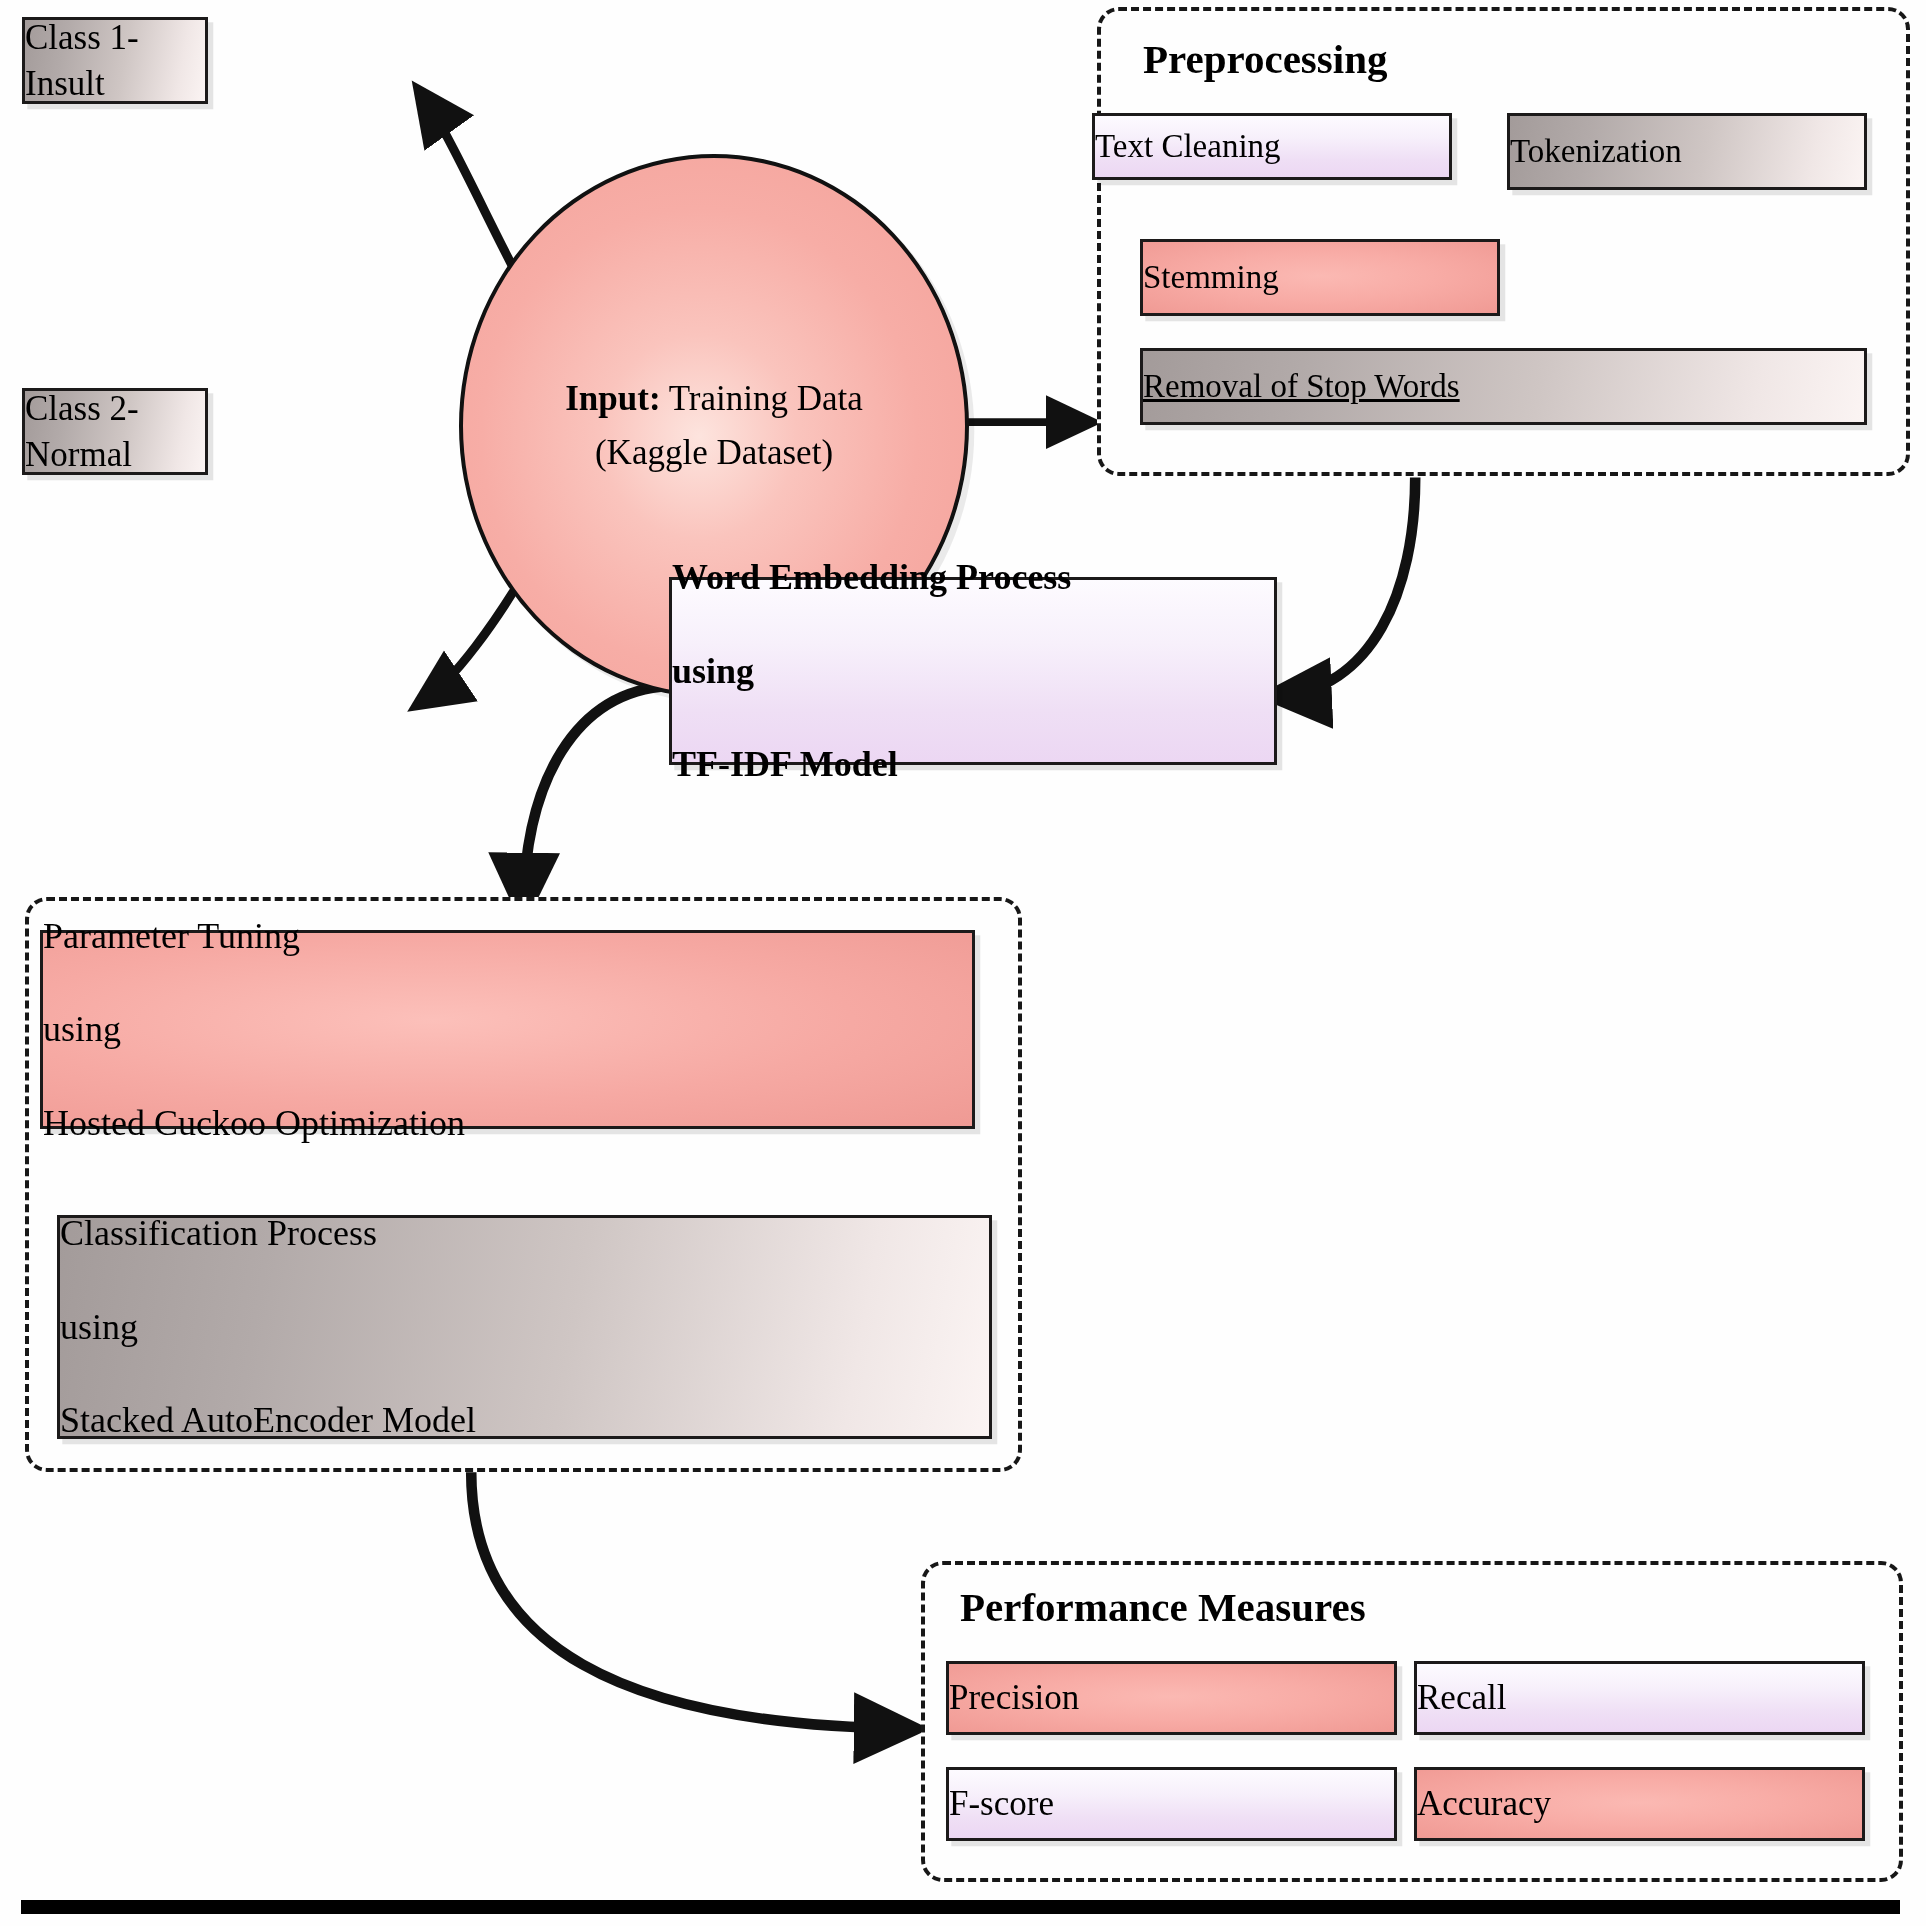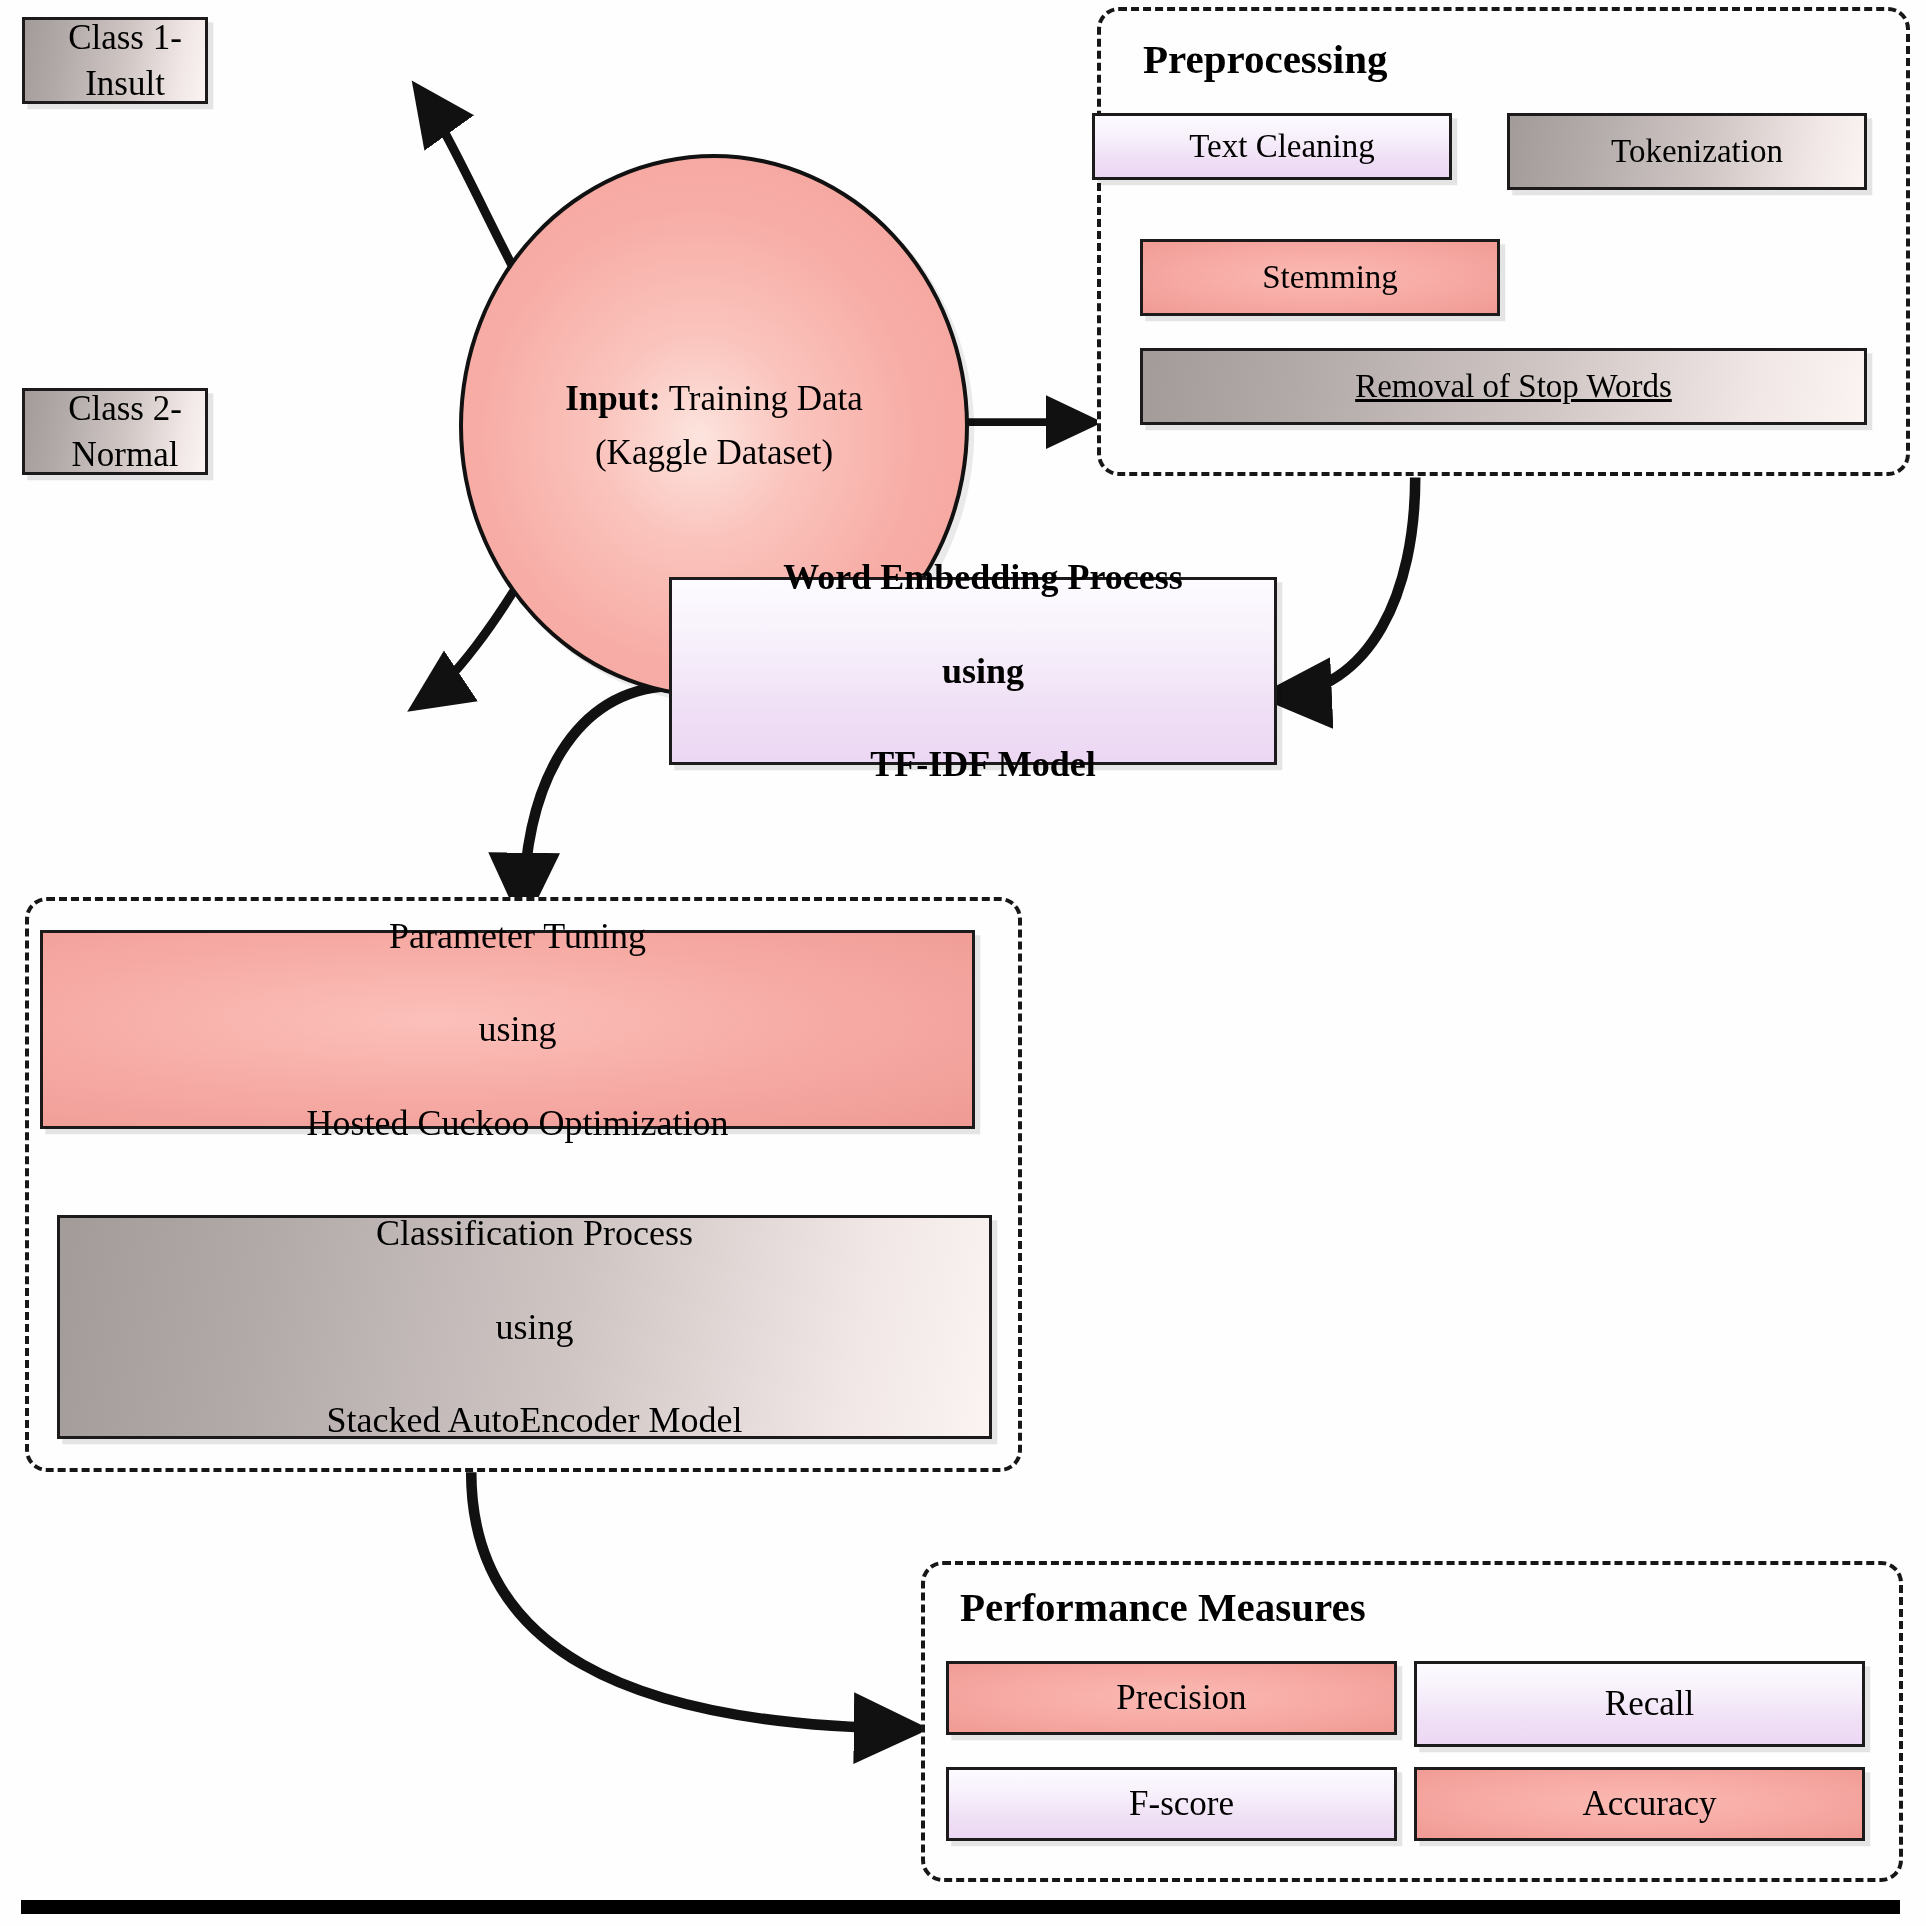--- a/index.html
+++ b/index.html
@@ -11,25 +11,23 @@
     overflow:hidden;
   }
   .svg-layer{position:absolute;left:0;top:0;width:1926px;height:1926px;pointer-events:none;}
 
   
   .node{
     position:absolute;
     box-sizing:border-box;
     border:3.7px solid #1c1a1a;
     display:flex;align-items:center;justify-content:center;
-    text-align:center;
     color:#000;
     line-height:1.30;
     box-shadow:5.3px 5.3px 0 rgba(0,0,0,0.10);
-    padding-left:20px;
   }
   .node span{display:block;width:100%;}
 
   
   .g-gray-right{background:linear-gradient(100deg,#a39b9a 0%,#b2aaa9 22%,#cfc6c4 55%,#f0e7e6 85%,#fbf4f3 100%);}
   .g-white-lav  {background:linear-gradient(180deg,#fdfbff 0%,#f7f0fb 35%,#efdff5 72%,#ecd7f3 100%);}
   .g-salmon     {background:radial-gradient(ellipse at 50% 48%,#fbb9b3 0%,#f8aca6 45%,#f09a94 100%);}
   .g-salmon-flat{background:radial-gradient(ellipse at 42% 45%,#fcc0ba 0%,#f6a9a3 55%,#ef9a94 100%);}
 
   
@@ -172,21 +170,21 @@
   </div>
 
   <div class="dashed-box" style="left:921px;top:1561px;width:982px;height:321px;"></div>
 
   <div class="group-title" style="left:960px;top:1583px;font-size:41px;">Performance Measures</div>
 
   <div class="node g-salmon" style="left:946px;top:1661px;width:451px;height:74px;font-size:35px;">
     <span>Precision</span>
   </div>
 
-  <div class="node g-white-lav" style="left:1414px;top:1661px;width:451px;height:86px;font-size:35px;">
+  <div class="node g-white-lav" style="left:1414px;top:1661px;width:451px;height:74px;font-size:35px;">
     <span>Recall</span>
   </div>
 
   <div class="node g-white-lav" style="left:946px;top:1767px;width:451px;height:74px;font-size:35px;">
     <span>F-score</span>
   </div>
 
   <div class="node g-salmon" style="left:1414px;top:1767px;width:451px;height:74px;font-size:35px;">
     <span>Accuracy</span>
   </div>

